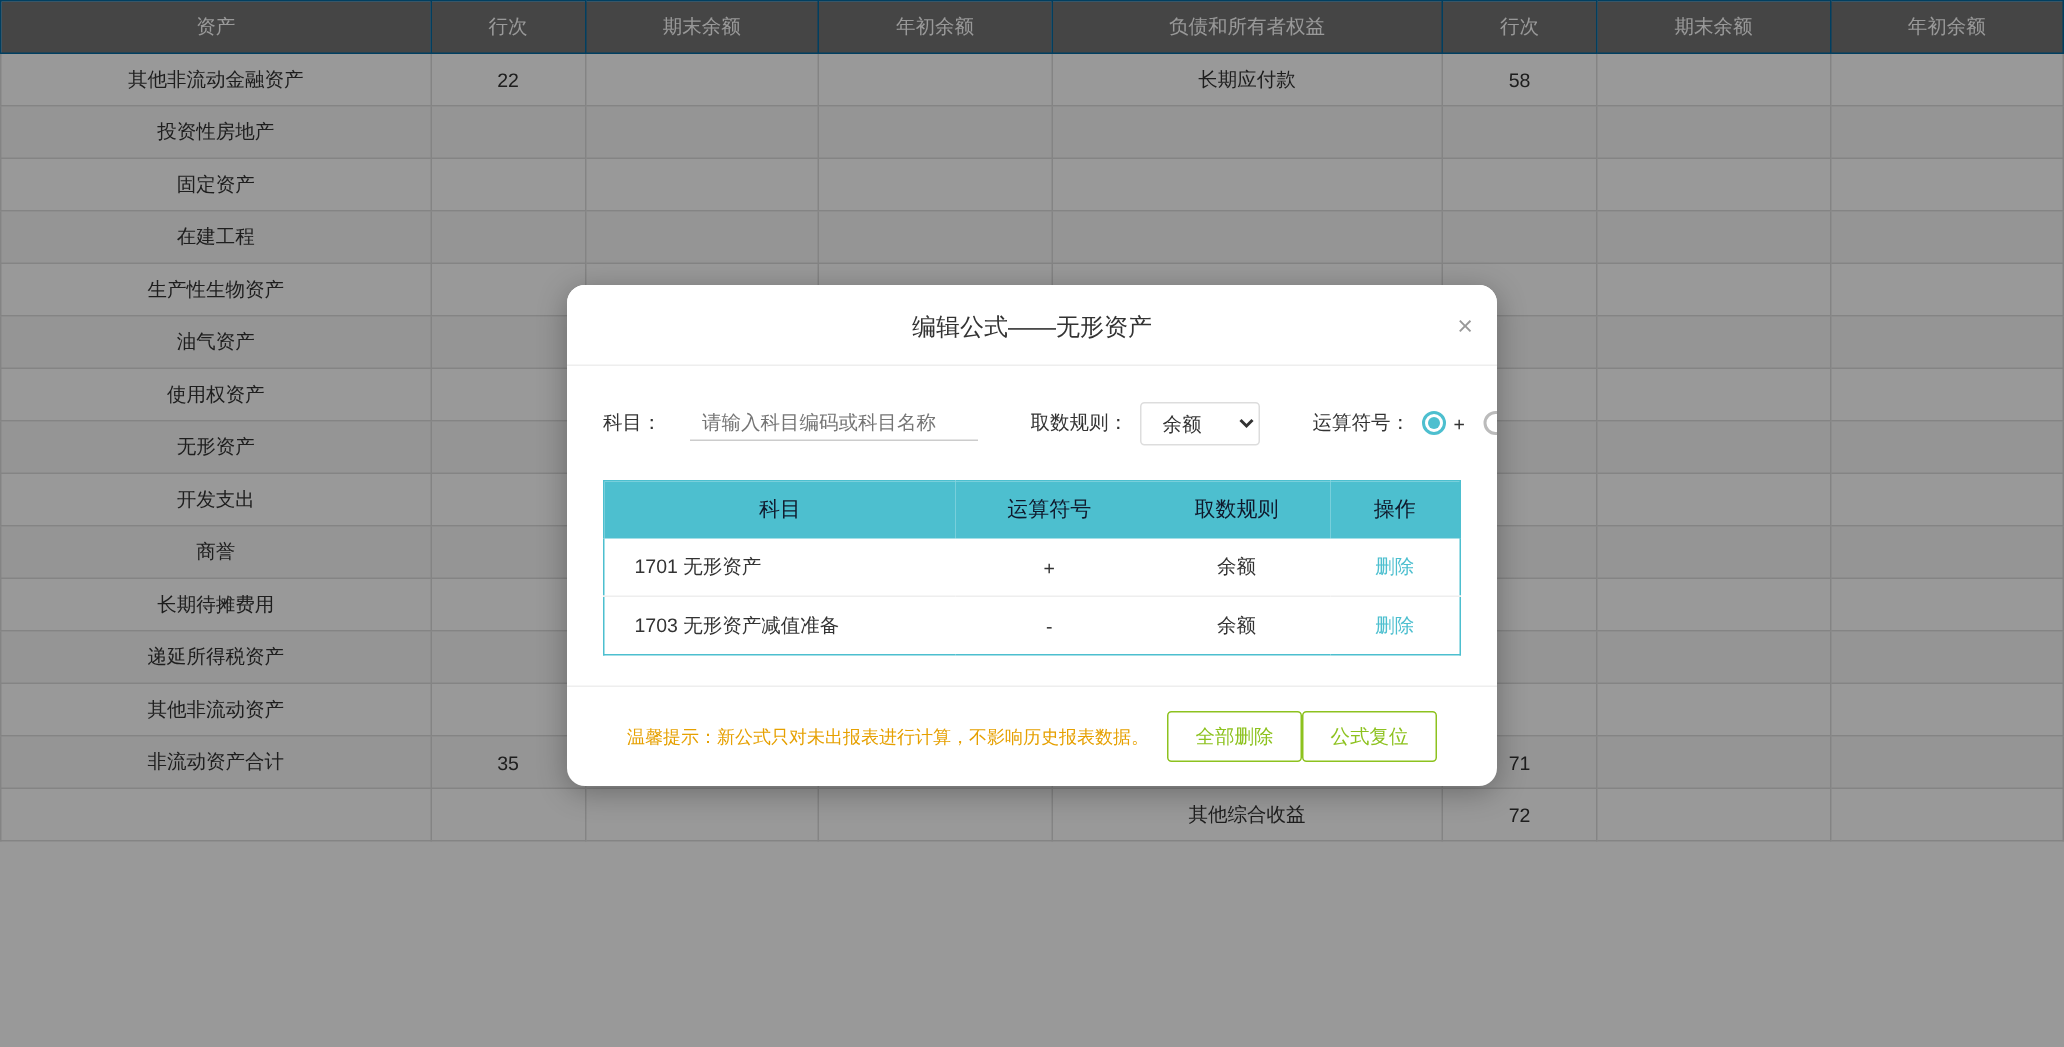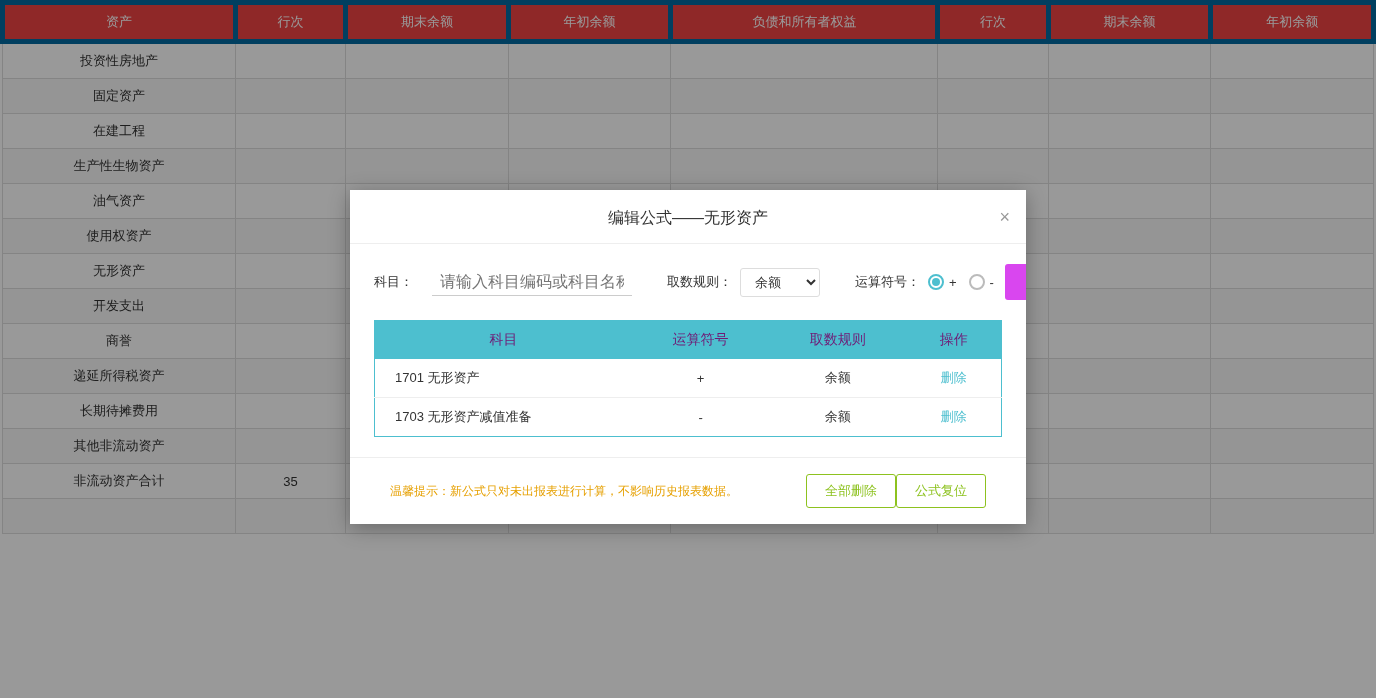--- a/index.html
+++ b/index.html
@@ -22,24 +22,24 @@
       top: 0; left: 0;
     }
 
     .bg-table {
       width: 100%;
       border-collapse: collapse;
       font-size: 13px;
     }
 
     .bg-table th {
-      background: #ef4444;
+      background: #737373;
       color: #fff;
       padding: 8px 12px;
-      border: 5px solid #0369a1;
+      border: 1px solid #0369a1;
       text-align: center;
       font-weight: normal;
     }
 
     .bg-table td {
       padding: 8px 12px;
       border: 1px solid #ddd;
       text-align: center;
       color: #333;
     }
@@ -56,22 +56,22 @@
       background: rgba(0,0,0,0.4);
       display: flex;
       align-items: center;
       justify-content: center;
       z-index: 100;
     }
 
     
     .modal {
       background: #fff;
-      width: 676px;
-      border-radius: 0;
+      width: 620px;
+      border-radius: 12px;
       box-shadow: 0 4px 20px rgba(0,0,0,0.3);
       overflow: hidden;
       margin-top: 16px;
     }
 
     .modal-header {
       background: #fff;
       padding: 18px 20px 14px;
       text-align: center;
       position: relative;
@@ -115,21 +115,21 @@
       font-size: 13px;
       white-space: nowrap;
       margin-right: 8px;
     }
 
     .form-input {
       border: none;
       border-bottom: 1px solid #ccc;
       outline: none;
       padding: 4px 8px;
-      font-size: 16px;
+      font-size: 13px;
       color: #999;
       width: 200px;
       background: transparent;
     }
 
     .form-section {
       display: flex;
       align-items: center;
       margin-left: 24px;
     }
@@ -205,21 +205,21 @@
 
     
     .data-table {
       width: 100%;
       border-collapse: collapse;
       border: 1px solid #4dbfcf;
     }
 
     .data-table thead tr th {
       background: #4dbfcf;
-      color: #701a75;
+      color: #0f172a;
       padding: 10px 17px;
       text-align: center;
       font-weight: normal;
       font-size: 14px;
     }
 
     .data-table tbody tr td {
       padding: 10px 12px;
       text-align: center;
       color: #333;
@@ -284,20 +284,30 @@
           <th>期末余额</th>
           <th>年初余额</th>
           <th>负债和所有者权益</th>
           <th>行次</th>
           <th>期末余额</th>
           <th>年初余额</th>
         </tr>
     </thead>
     <tbody id="bg-body">
         <tr>
+          <td>其他非流动金融资产</td>
+          <td>22</td>
+          <td></td>
+          <td></td>
+          <td>长期应付款</td>
+          <td>58</td>
+          <td></td>
+          <td></td>
+        </tr>
+        <tr>
           <td>投资性房地产</td>
           <td></td>
           <td></td>
           <td></td>
           <td></td>
           <td></td>
           <td></td>
           <td></td>
         </tr>
         <tr>
@@ -374,31 +384,31 @@
           <td>商誉</td>
           <td></td>
           <td></td>
           <td></td>
           <td></td>
           <td></td>
           <td></td>
           <td></td>
         </tr>
         <tr>
+          <td>长期待摊费用</td>
+          <td></td>
+          <td></td>
+          <td></td>
+          <td></td>
+          <td></td>
+          <td></td>
+          <td></td>
+        </tr>
+        <tr>
           <td>递延所得税资产</td>
-          <td></td>
-          <td></td>
-          <td></td>
-          <td></td>
-          <td></td>
-          <td></td>
-          <td></td>
-        </tr>
-        <tr>
-          <td>长期待摊费用</td>
           <td></td>
           <td></td>
           <td></td>
           <td></td>
           <td></td>
           <td></td>
           <td></td>
         </tr>
         <tr>
           <td>其他非流动资产</td>

